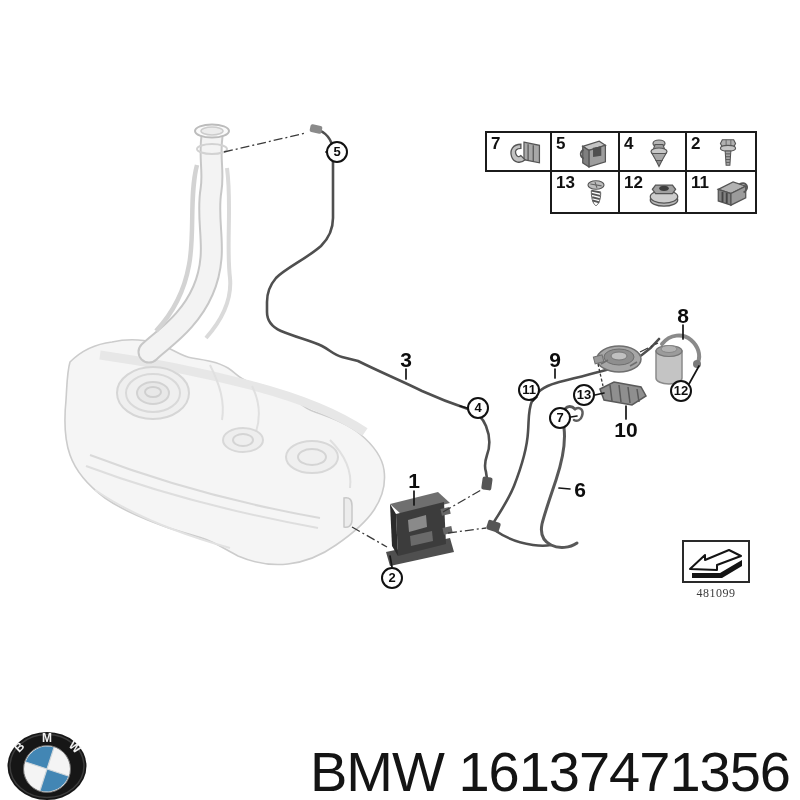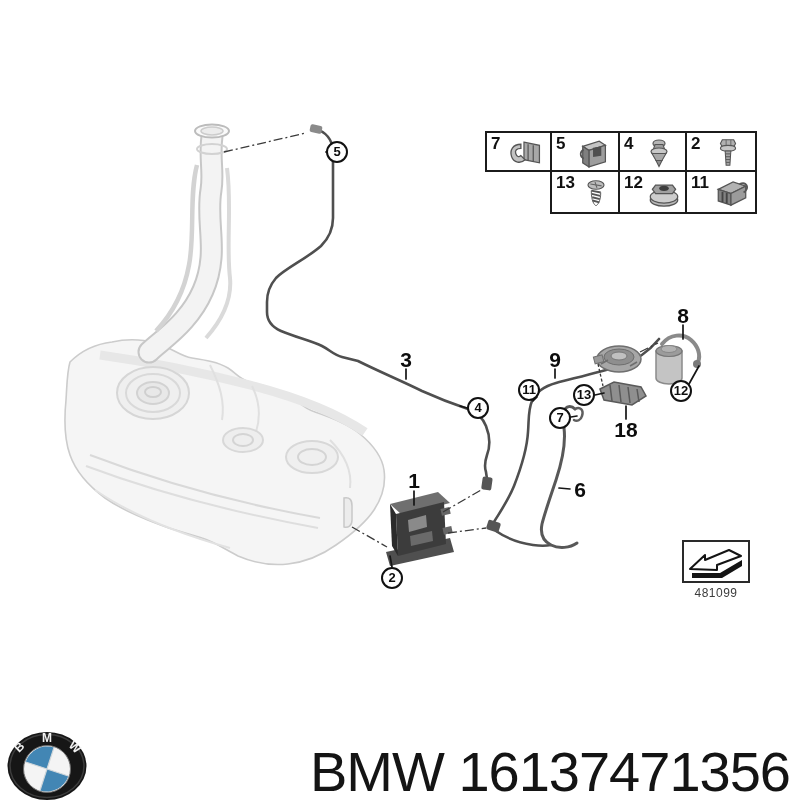--- a/index.html
+++ b/index.html
@@ -16,21 +16,21 @@
   
   .legend{position:absolute;left:485px;top:131px;width:274px;height:85px;}
   .lg-cell{position:absolute;border:2px solid #1b1b1b;background:#fff;box-sizing:border-box;
            display:flex;align-items:flex-start;padding:1px 0 0 4px;}
   .lg-num{font-weight:800;font-size:17px;line-height:19px;}
   .lg-ico{flex:1;display:flex;justify-content:center;align-items:center;height:100%;}
   
   .stamp-box{position:absolute;left:682px;top:540px;width:68px;height:43px;border:2px solid #2a2a2a;
              box-sizing:border-box;background:#fff;}
   .stamp-code{position:absolute;left:678px;top:586px;width:76px;text-align:center;font-size:12px;
-              color:#3c3c3c;letter-spacing:0.5px;}
+              color:#3c3c3c;letter-spacing:0.5px;font-family:Liberation Serif, serif;}
   
   .part-number{position:absolute;right:10px;top:739px;font-size:56px;color:#141414;
                letter-spacing:-1px;white-space:nowrap;}
   .logo{position:absolute;left:7px;top:731px;}
 </style>
 </head>
 <body>
 
 <div class="page">
 
@@ -161,21 +161,21 @@
       <line x1="689" y1="384" x2="699" y2="366"></line>
       <line x1="595" y1="395" x2="604" y2="393"></line>
     </g>
   </svg>
 
   <div class="cb" style="left:414px;top:480px">1</div>
   <div class="cb" style="left:406px;top:359px">3</div>
   <div class="cb" style="left:580px;top:489px">6</div>
   <div class="cb" style="left:683px;top:315px">8</div>
   <div class="cb" style="left:555px;top:359px">9</div>
-  <div class="cb" style="left:626px;top:429px">18</div>
+  <div class="cb" style="left:626px;top:429px">10</div>
 
   <div class="co" style="left:392px;top:578px">2</div>
   <div class="co" style="left:478px;top:408px">4</div>
   <div class="co" style="left:337px;top:152px">5</div>
   <div class="co" style="left:560px;top:418px">7</div>
   <div class="co" style="left:529px;top:390px">11</div>
   <div class="co" style="left:681px;top:391px">12</div>
   <div class="co" style="left:584px;top:395px">13</div>
 
   <div class="legend">

